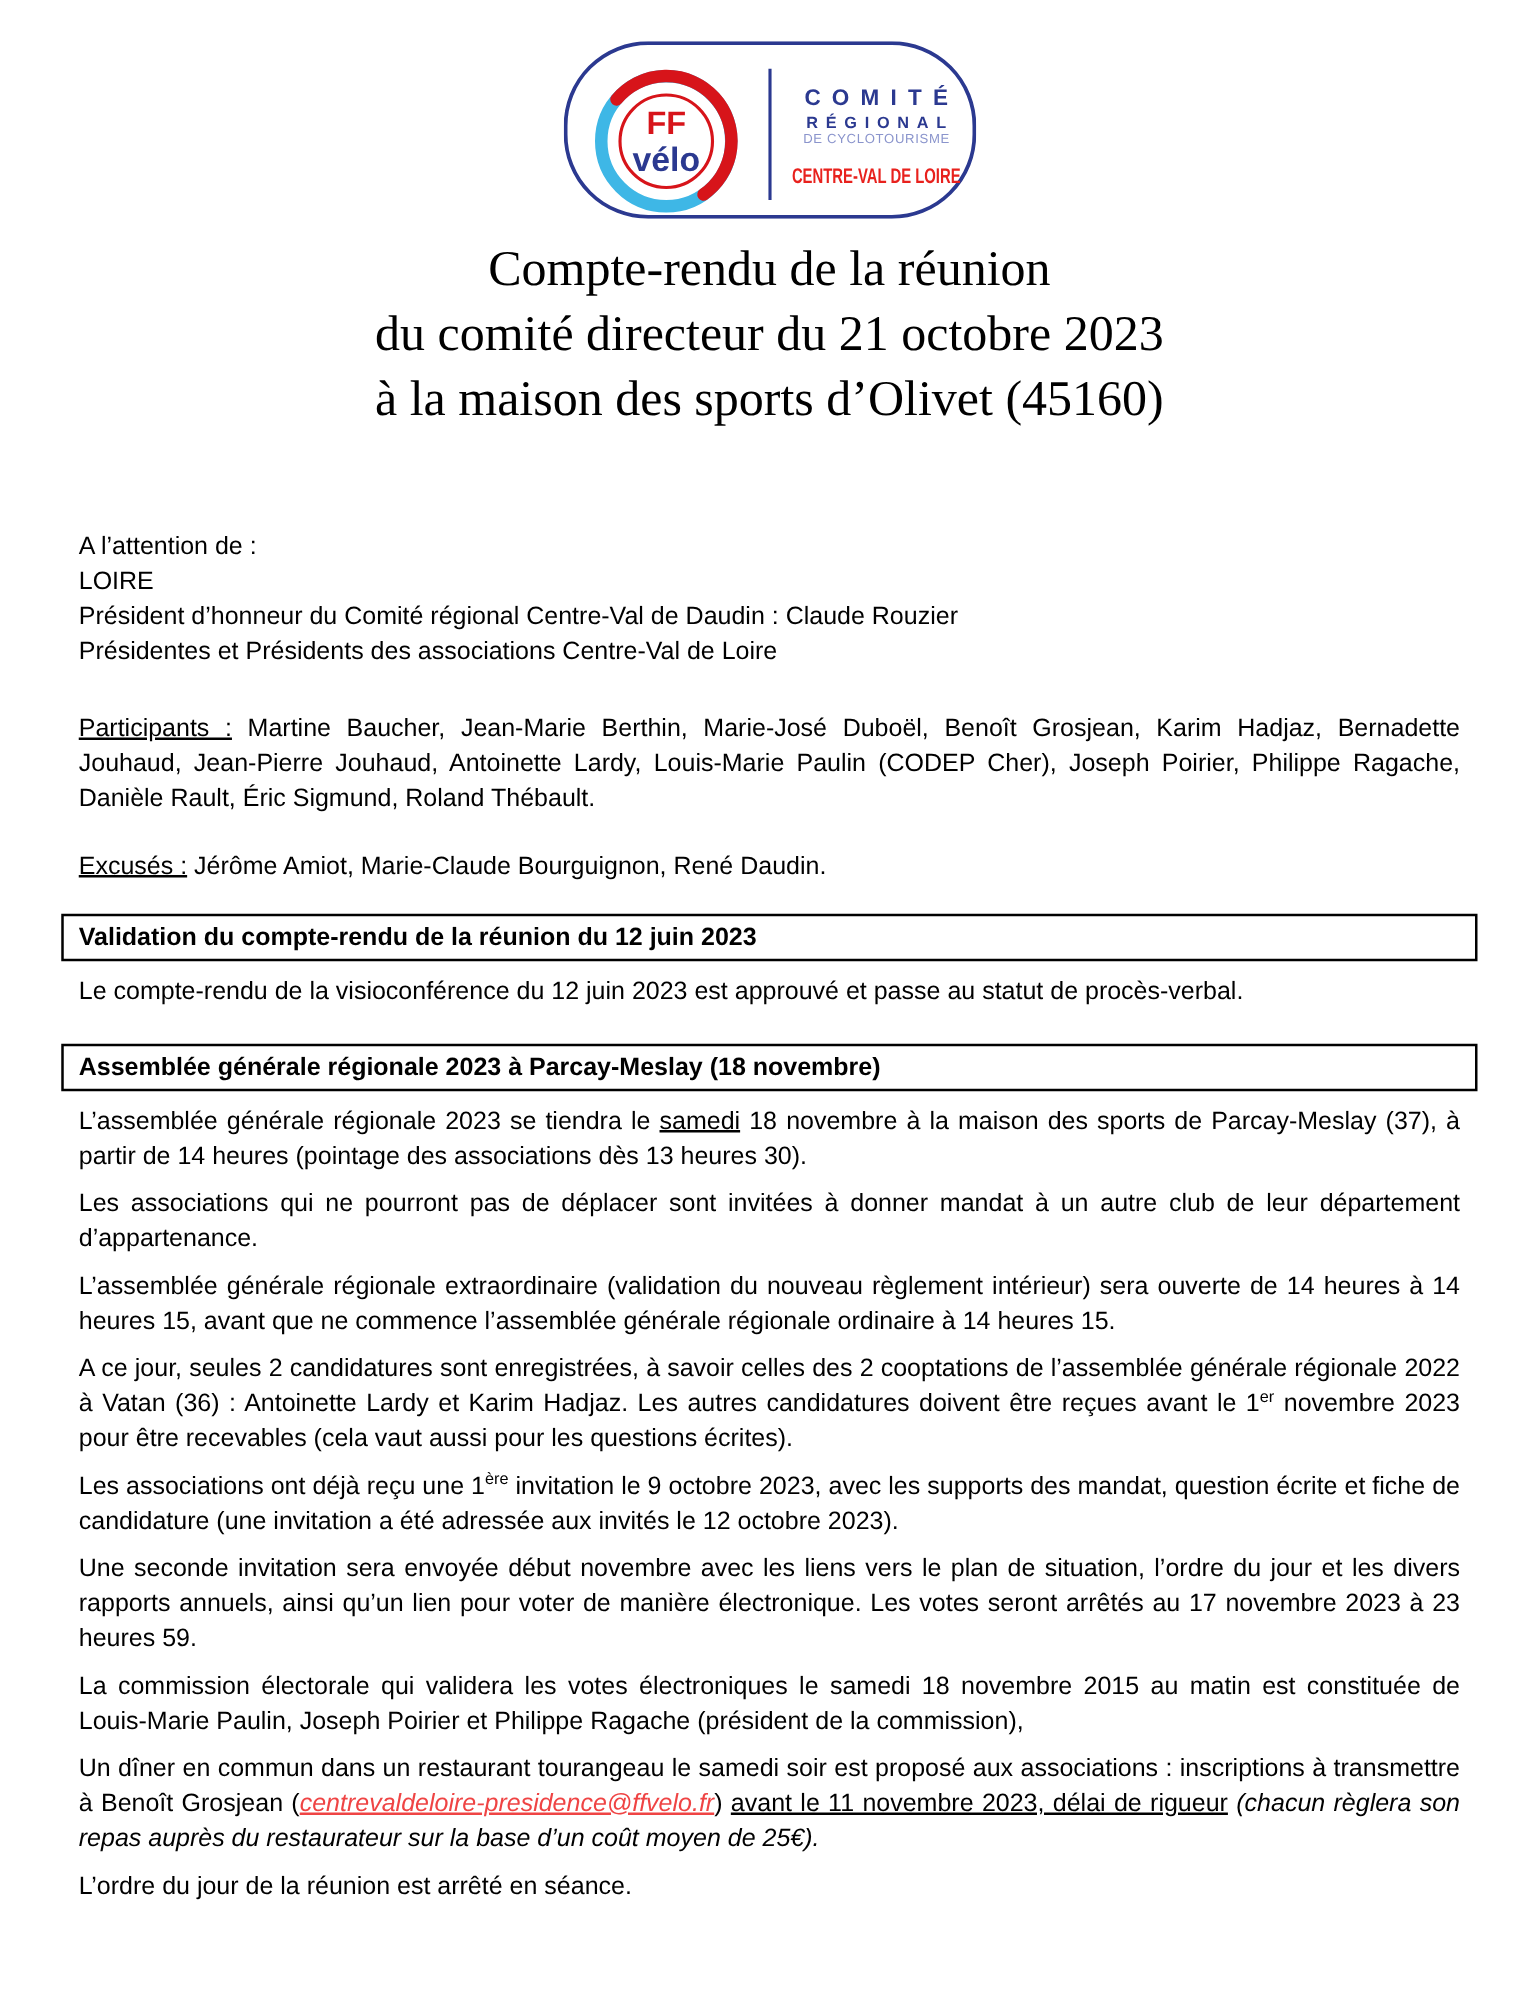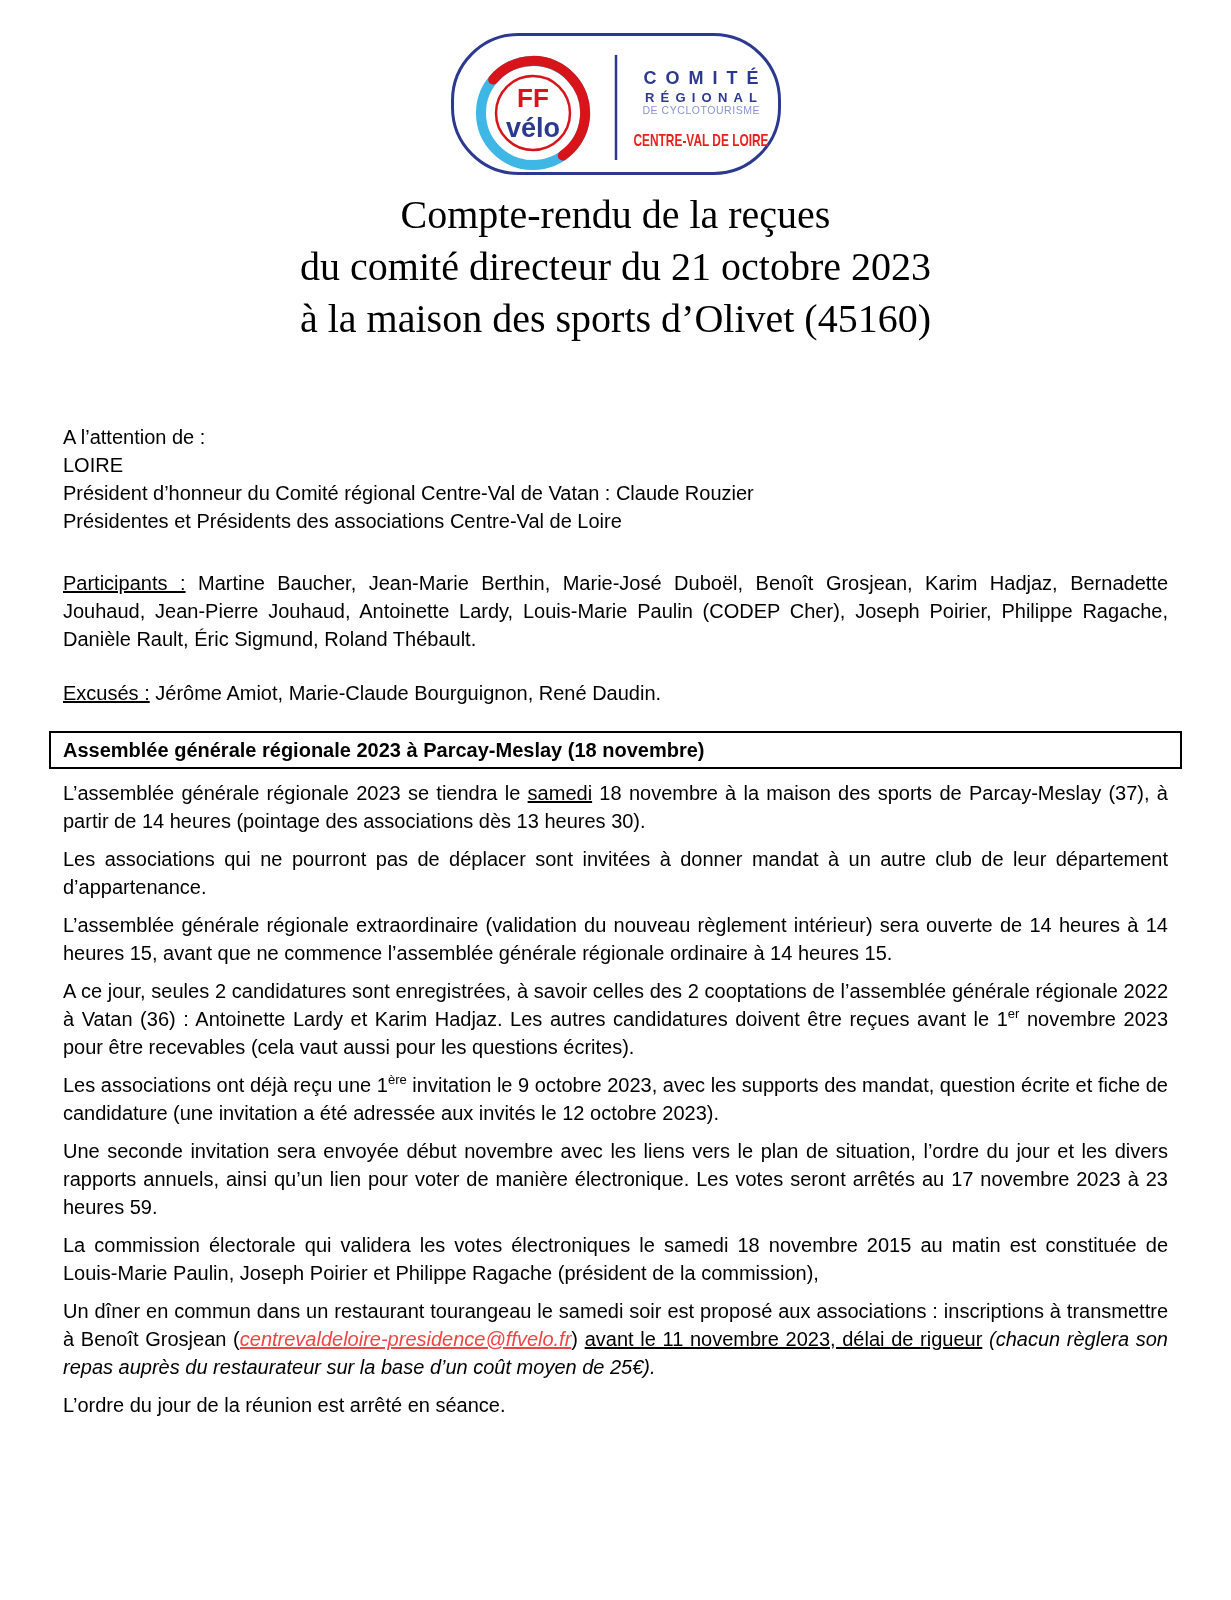--- a/index.html
+++ b/index.html
@@ -59,38 +59,44 @@
       <text x="82" y="104" text-anchor="middle" font-size="27" font-weight="bold" fill="#2B3990">vélo</text>
       <line x1="165" y1="22" x2="165" y2="127" stroke-width="2.5" stroke="#2B3990"></line>
       <text x="250" y="51" text-anchor="middle" font-size="18" font-weight="600" textLength="115" lengthAdjust="spacing" fill="#2B3990">COMITÉ</text>
       <text x="250" y="69" text-anchor="middle" font-size="13" font-weight="bold" textLength="112" lengthAdjust="spacing" fill="#2B3990">RÉGIONAL</text>
       <text x="250" y="81" text-anchor="middle" font-size="10.5" textLength="117" lengthAdjust="spacing" fill="#8A94CC">DE CYCLOTOURISME</text>
       <text x="250" y="113" text-anchor="middle" font-size="17" font-weight="bold" textLength="135" lengthAdjust="spacingAndGlyphs" fill="#E8211D">CENTRE-VAL DE LOIRE</text>
     </svg>
   </div>
 
   <h1 class="doc-title">
-    <span>Compte-rendu de la reçues</span><br>
+    <span>Compte-rendu de la réunion</span><br>
     <span>du comité directeur du 21 octobre 2023</span><br>
     <span>à la maison des sports d’Olivet (45160)</span>
   </h1>
 
   <div class="content">
 
     <div class="attention">
       <div>A l’attention de :</div>
       <div>LOIRE</div>
-      <div>Président d’honneur du Comité régional Centre-Val de Vatan : Claude Rouzier</div>
+      <div>Président d’honneur du Comité régional Centre-Val de Daudin : Claude Rouzier</div>
       <div>Présidentes et Présidents des associations Centre-Val de Loire</div>
     </div>
 
     <p class="participants"><span class="u">Participants :</span><span> Martine Baucher, Jean-Marie Berthin, Marie-José Duboël, Benoît Grosjean, Karim Hadjaz, Bernadette Jouhaud, Jean-Pierre Jouhaud, Antoinette Lardy, Louis-Marie Paulin (CODEP Cher), Joseph Poirier, Philippe Ragache, Danièle Rault, Éric Sigmund, Roland Thébault.</span></p>
 
     <p class="excuses"><span class="u">Excusés :</span><span> Jérôme Amiot, Marie-Claude Bourguignon, René Daudin.</span></p>
 
+    <section class="doc-section">
+      <div class="section-box">Validation du compte-rendu de la réunion du 12 juin 2023</div>
+      <div class="rich">
+          <p class="para"><span>Le compte-rendu de la visioconférence du 12 juin 2023 est approuvé et passe au statut de procès-verbal.</span></p>
+        </div>
+    </section>
 
     <section class="doc-section">
       <div class="section-box">Assemblée générale régionale 2023 à Parcay-Meslay (18 novembre)</div>
       <div class="rich">
           <p class="para"><span>L’assemblée générale régionale 2023 se tiendra le </span><span class="seg-u">samedi</span><span> 18 novembre à la maison des sports de Parcay-Meslay (37), à partir de 14 heures (pointage des associations dès 13 heures 30).</span></p>
           <p class="para"><span>Les associations qui ne pourront pas de déplacer sont invitées à donner mandat à un autre club de leur département d’appartenance.</span></p>
           <p class="para"><span>L’assemblée générale régionale extraordinaire (validation du nouveau règlement intérieur) sera ouverte de 14 heures à 14 heures 15, avant que ne commence l’assemblée générale régionale ordinaire à 14 heures 15.</span></p>
           <p class="para"><span>A ce jour, seules 2 candidatures sont enregistrées, à savoir celles des 2 cooptations de l’assemblée générale régionale 2022 à Vatan (36) : Antoinette Lardy et Karim Hadjaz. Les autres candidatures doivent être reçues avant le 1</span><span class="seg-sup">er</span><span> novembre 2023 pour être recevables (cela vaut aussi pour les questions écrites).</span></p>
           <p class="para"><span>Les associations ont déjà reçu une 1</span><span class="seg-sup">ère</span><span> invitation le 9 octobre 2023, avec les supports des mandat, question écrite et fiche de candidature (une invitation a été adressée aux invités le 12 octobre 2023).</span></p>
           <p class="para"><span>Une seconde invitation sera envoyée début novembre avec les liens vers le plan de situation, l’ordre du jour et les divers rapports annuels, ainsi qu’un lien pour voter de manière électronique. Les votes seront arrêtés au 17 novembre 2023 à 23 heures 59.</span></p>

